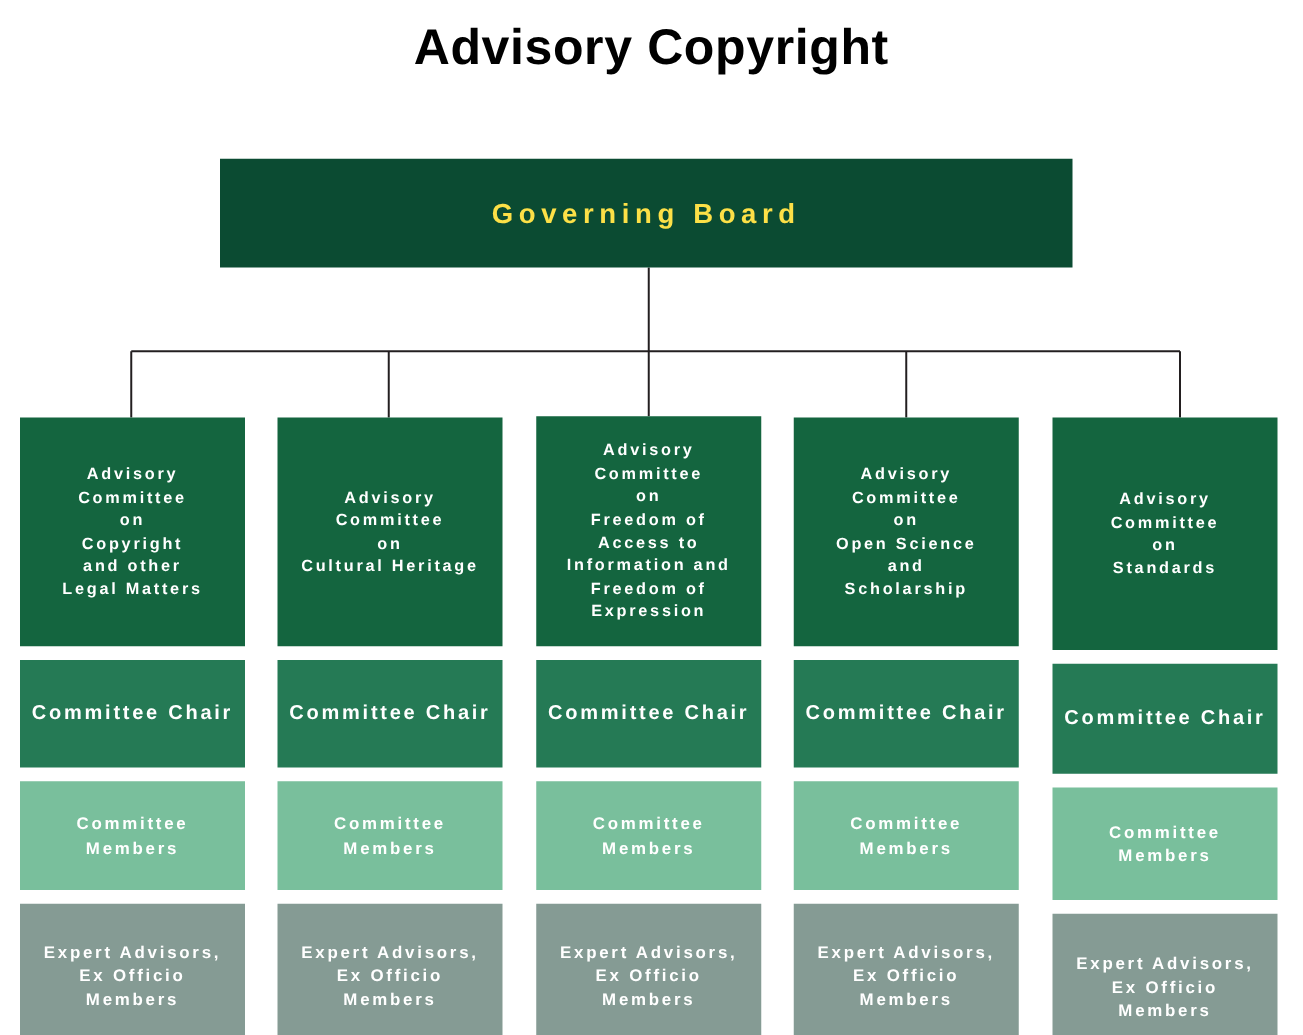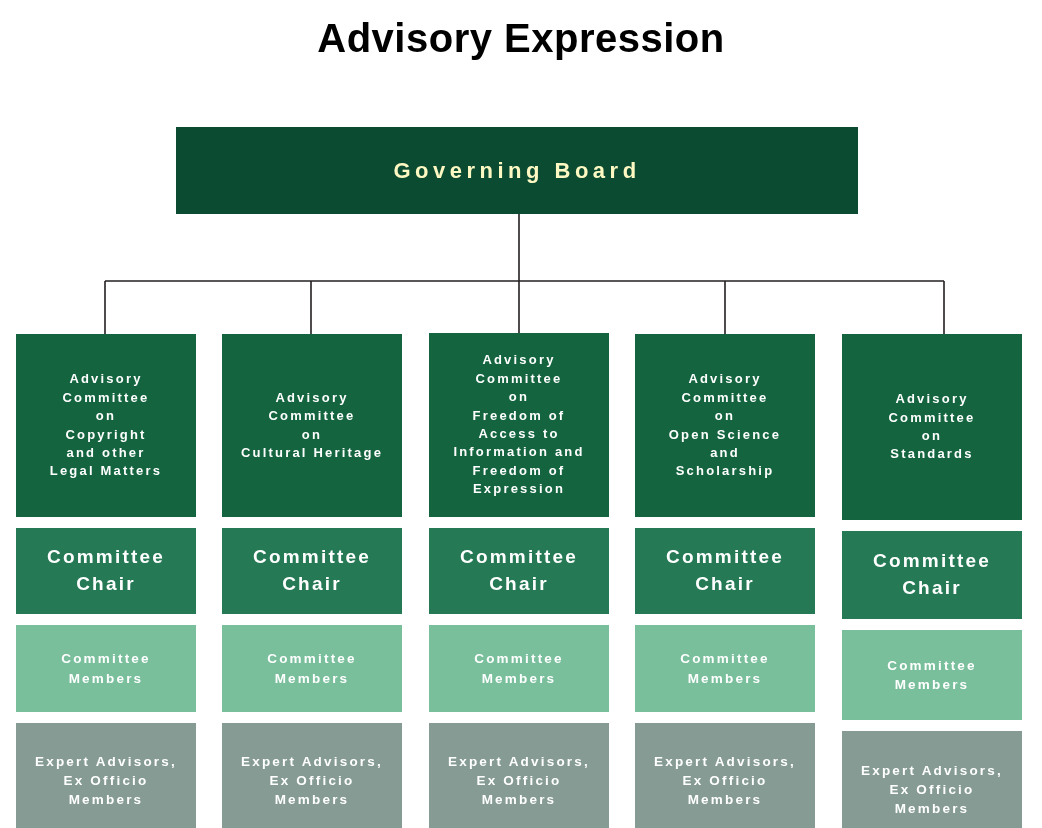--- a/index.html
+++ b/index.html
@@ -48,21 +48,21 @@
     top: 127px;
     width: 682px;
     height: 87px;
     background: #0b4b32;
     display: flex;
     align-items: center;
     justify-content: center;
     box-sizing: border-box;
   }
   .root-label {
-    color: #fef9c3;
+    color: #fde047;
     font-size: 22px;
     font-weight: bold;
     letter-spacing: 4.5px;
     text-align: right;
   }
 
   
   .columns {
     position: absolute;
     left: 0;
@@ -88,21 +88,21 @@
     letter-spacing: 2.2px;
     line-height: 1.42;
     padding: 0 6px;
   }
   .band-title {
     background: #14653f;
     font-size: 13px;
   }
   .band-chair {
     background: #257a55;
-    font-size: 19px;
+    font-size: 16px;
   }
   .band-members {
     background: #79bf9c;
     font-size: 13.5px;
   }
   .band-experts {
     background: #859b94;
     font-size: 13.5px;
   }
 
@@ -136,21 +136,21 @@
   .c4 .band-title   { height: 186px; }
   .c4 .band-chair   { height: 88px; }
   .c4 .band-members { height: 90px; }
   .c4 .band-experts { height: 117px; }
 
   .band .multiline { white-space: pre-line; }
 </style>
 </head>
 <body>
 
-<div class="chart-title">Advisory Expression</div>
+<div class="chart-title">Advisory Copyright</div>
 
 <svg class="connectors" width="1042" height="828" viewBox="0 0 1042 828" xmlns="http://www.w3.org/2000/svg">
 
   <line x1="519" y1="214" x2="519" y2="281" stroke="#231f20" stroke-width="1.6"></line>
 
   <line x1="105" y1="281" x2="944" y2="281" stroke="#231f20" stroke-width="1.6"></line>
 
   <line x1="105" y1="281" x2="105" y2="334" stroke="#231f20" stroke-width="1.6"></line>
   <line x1="311" y1="281" x2="311" y2="334" stroke="#231f20" stroke-width="1.6"></line>
   <line x1="519" y1="281" x2="519" y2="333" stroke="#231f20" stroke-width="1.6"></line>

